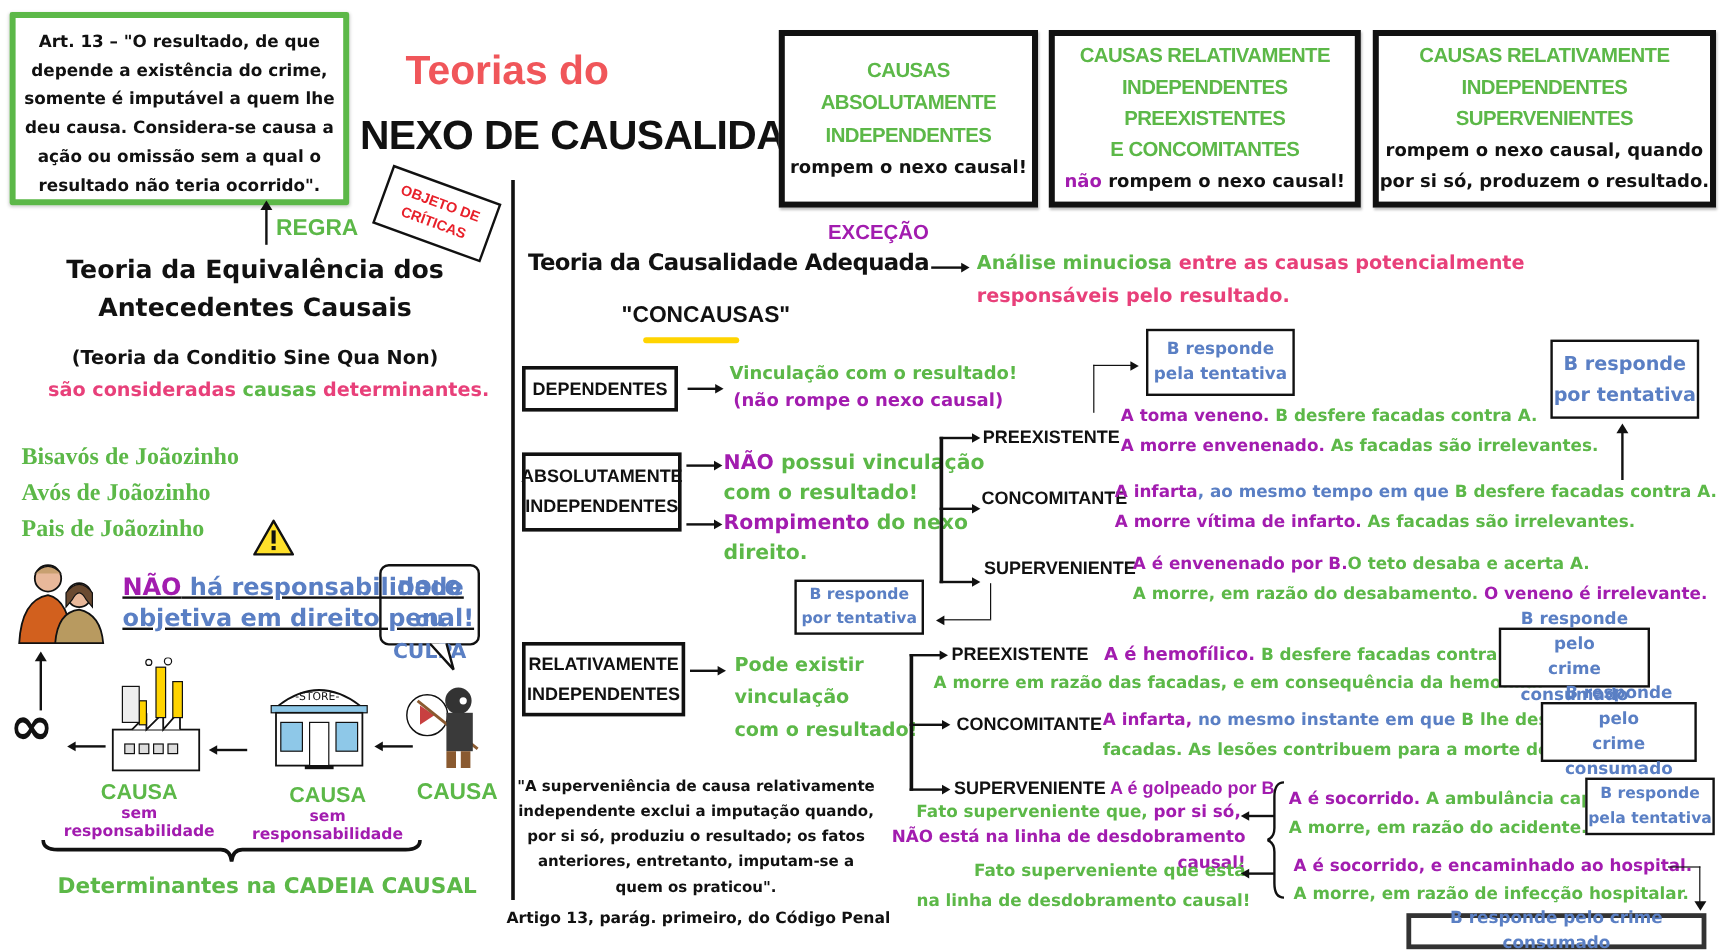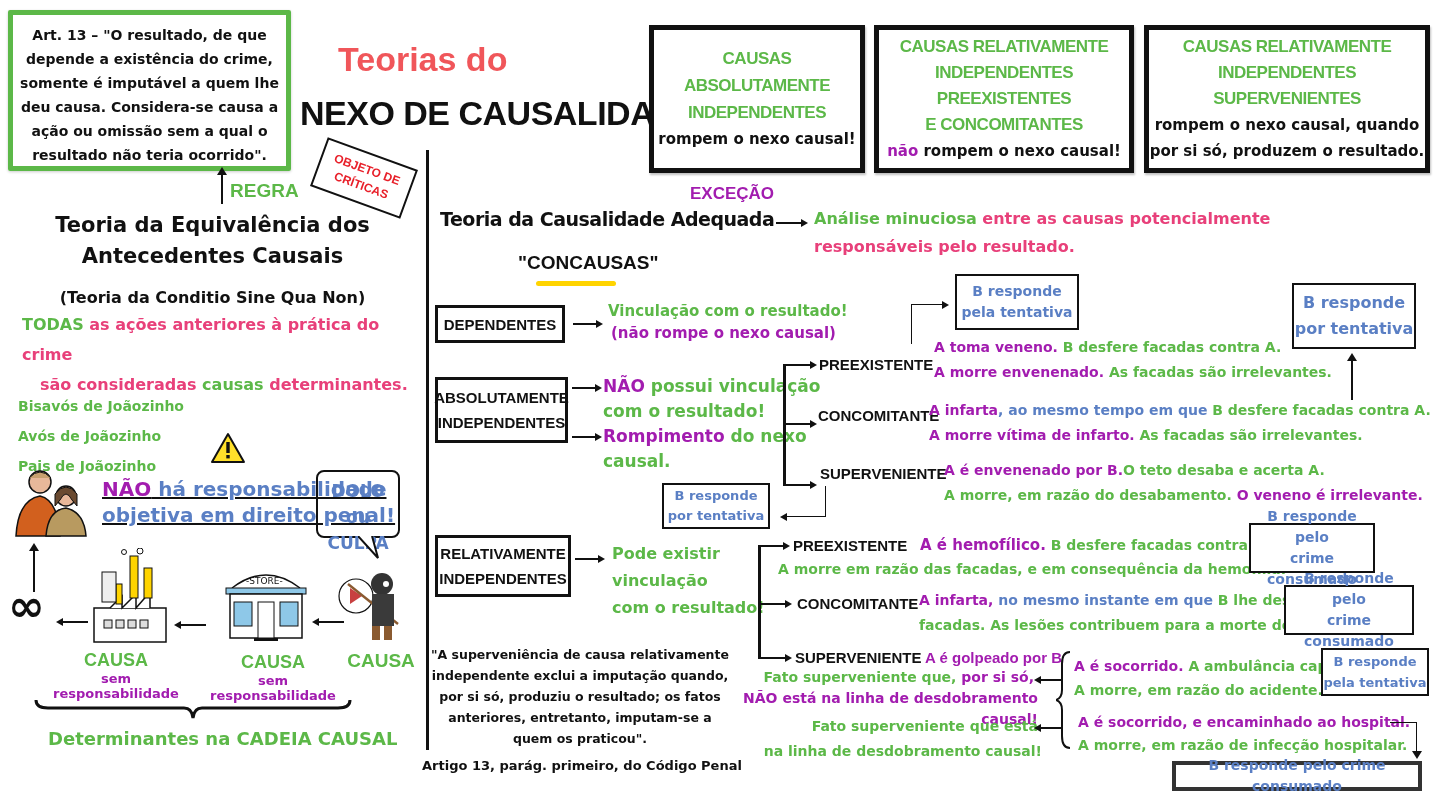--- a/index.html
+++ b/index.html
@@ -49,25 +49,24 @@
 
 <div class="line" style="left:426px;top:150px;width:3px;height:600px;"></div>
 
 <div class="abs c" style="left:40px;top:210px;width:345px;font-size:21px;line-height:31px;">
   <div>Teoria da Equivalência dos</div>
   <div>Antecedentes Causais</div>
 </div>
 <div class="abs c" style="left:40px;top:288px;width:345px;font-size:16px;">(Teoria da Conditio Sine Qua Non)</div>
 
 <div class="abs" style="left:22px;top:310px;width:390px;font-size:16px;line-height:30px;">
-  <div><span class="g">TODAS</span><span class="p"> as ações anteriores à prática do crime</span></div>
   <div style="padding-left:18px;"><span class="p">são consideradas </span><span class="g">causas</span><span class="p"> determinantes.</span></div>
 </div>
 
-<div class="abs g" style="left:18px;top:391px;font-size:14px;line-height:30px;">
+<div class="abs g" style="left:18px;top:366px;font-size:20px;line-height:30px;font-family:Liberation Serif, serif;">
   <div>Bisavós de Joãozinho</div>
   <div>Avós de Joãozinho</div>
   <div>Pais de Joãozinho</div>
 </div>
 
 <div class="abs" style="left:210px;top:432px;">
   <svg width="36" height="32" viewBox="0 0 36 32">
       <path d="M18 2 L34 30 L2 30 Z" fill="#ffe02a" stroke="#111" stroke-width="2" stroke-linejoin="round"></path>
       <rect x="16.3" y="10" width="3.4" height="11" fill="#111"></rect>
       <rect x="16.3" y="23" width="3.4" height="3.4" fill="#111"></rect>
@@ -214,21 +213,21 @@
 <div class="box" style="left:435px;top:377px;width:133px;height:66px;font-size:15px;line-height:25px;font-family:'Liberation Sans',sans-serif;">
   <div>ABSOLUTAMENTE</div>
   <div>INDEPENDENTES</div>
 </div>
 <div class="line arrow-r" style="left:572px;top:387px;width:24px;height:2px;"></div>
 <div class="line arrow-r" style="left:572px;top:436px;width:24px;height:2px;"></div>
 <div class="abs" style="left:603px;top:374px;font-size:17px;line-height:25px;">
   <div><span class="r">NÃO</span><span class="g"> possui vinculação</span></div>
   <div class="g">com o resultado!</div>
   <div><span class="r">Rompimento</span><span class="g"> do nexo</span></div>
-  <div class="g">causal.</div>
+  <div class="g">direito.</div>
 </div>
 
 <div class="line" style="left:783px;top:364px;width:3px;height:122px;"></div>
 <div class="line arrow-r" style="left:783px;top:364px;width:28px;height:2px;"></div>
 <div class="line arrow-r" style="left:783px;top:423px;width:28px;height:2px;"></div>
 <div class="line arrow-r" style="left:783px;top:484px;width:28px;height:2px;"></div>
 
 <div class="cat" style="left:819px;top:356px;">PREEXISTENTE</div>
 <div class="cat" style="left:818px;top:407px;">CONCOMITANTE</div>
 <div class="cat" style="left:820px;top:465px;">SUPERVENIENTE</div>

